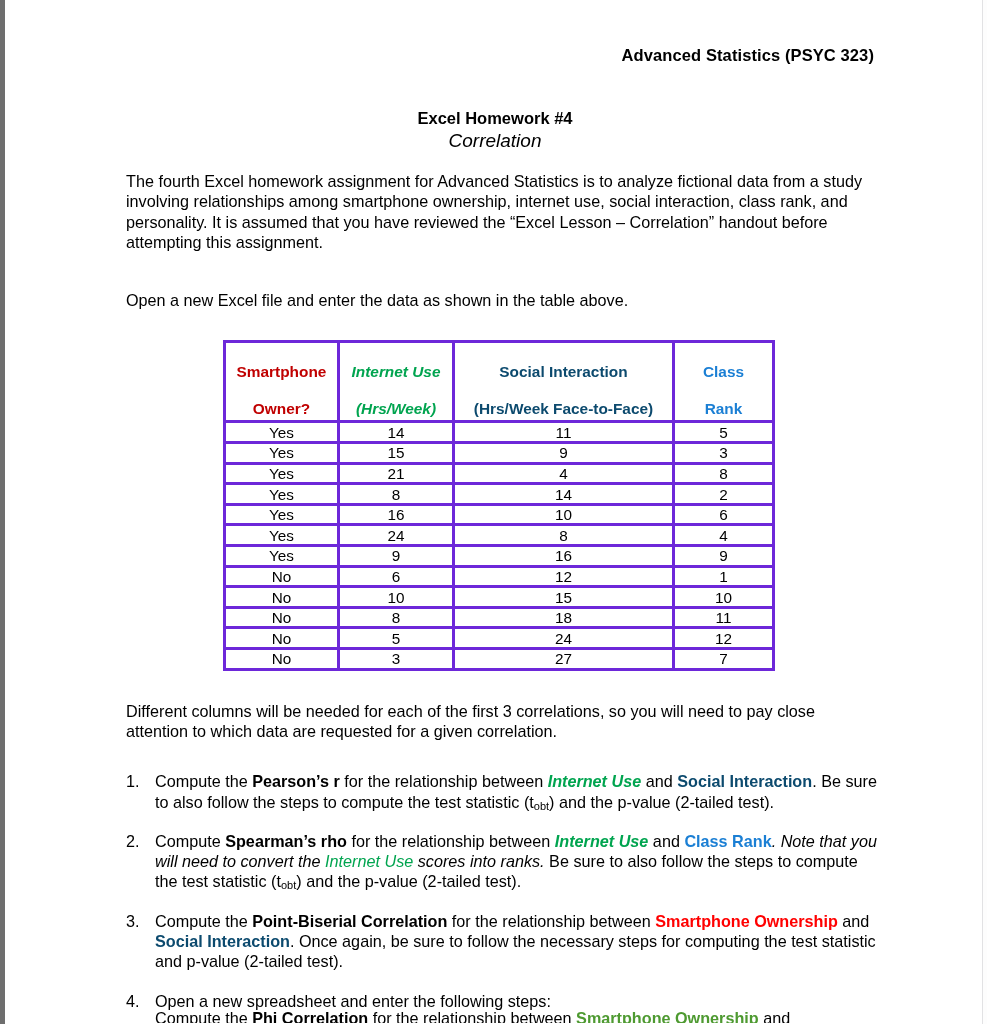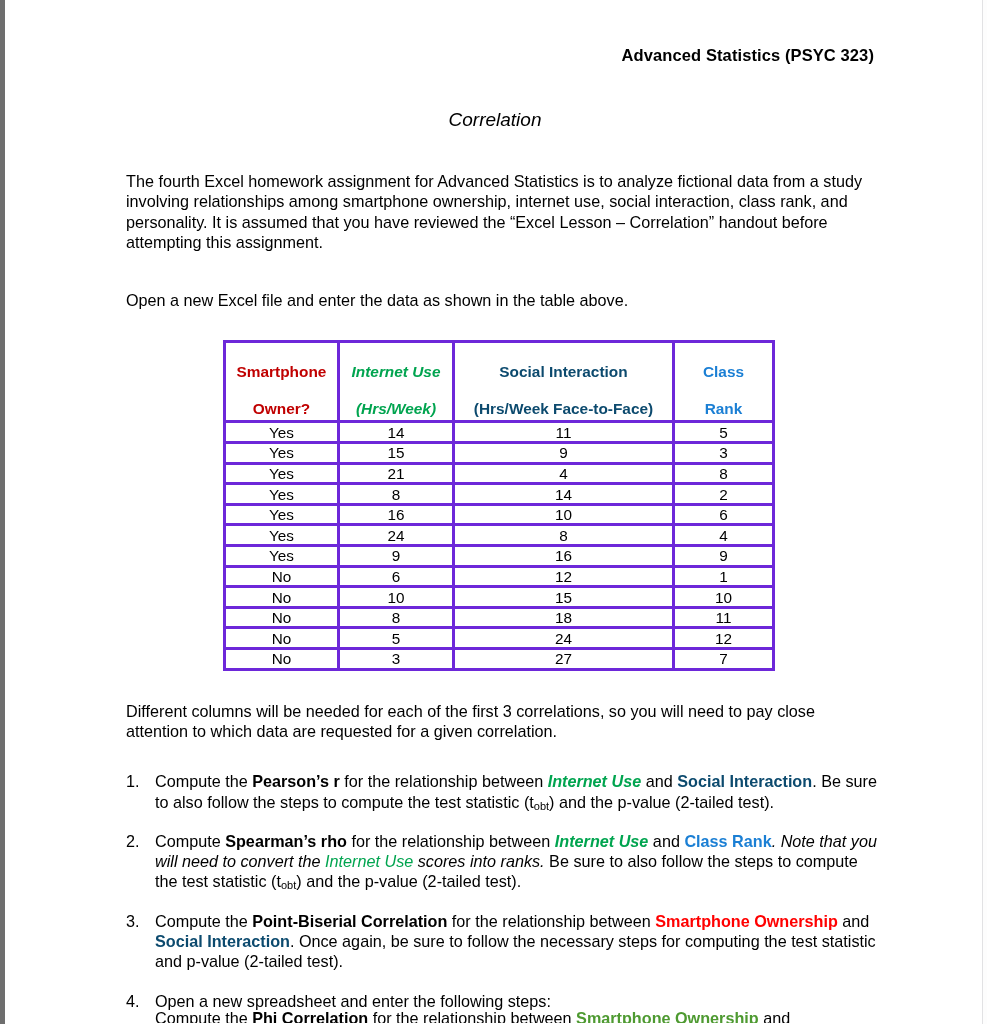--- a/index.html
+++ b/index.html
@@ -231,20 +231,21 @@
   <div id="edge-left"></div>
   <div id="edge-left-inner"></div>
   <div id="edge-right"></div>
   <div id="edge-right-fill"></div>
 
   <div id="sheet">
 
     <div class="course-line">Advanced Statistics (PSYC 323)</div>
 
     <div class="title-block">
+      <div class="title-main">Excel Homework #4</div>
       <div class="title-sub">Correlation</div>
     </div>
 
     <div class="body-col">
 
       <p class="para">The fourth Excel homework assignment for Advanced Statistics is to analyze fictional data from a study involving relationships among smartphone ownership, internet use, social interaction, class rank, and personality. It is assumed that you have reviewed the “Excel Lesson – Correlation” handout before attempting this assignment.</p>
 
       <div class="gap-md"></div>
 
       <p class="para">Open a new Excel file and enter the data as shown in the table above.</p>

